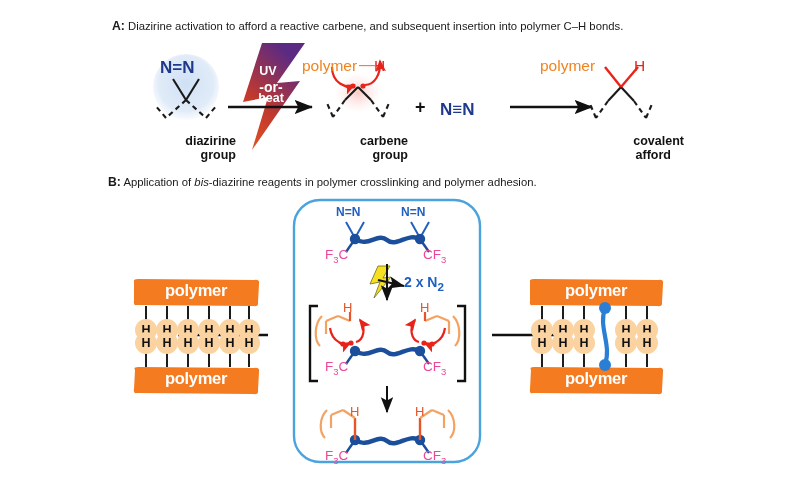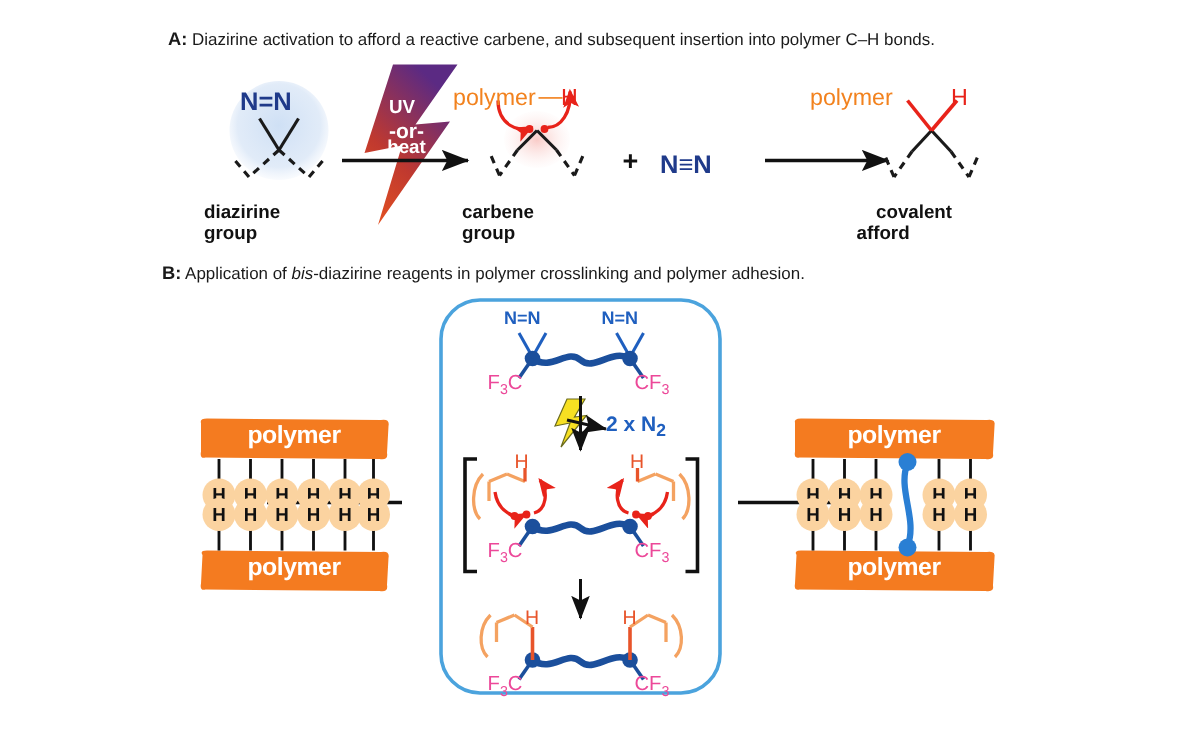--- a/index.html
+++ b/index.html
@@ -30,21 +30,21 @@
   #capA { left: 112px; top: 19px; }
   #capB { left: 108px; top: 175px; }
 
   
   .lbl {
     position: absolute;
     white-space: nowrap;
     font-family: "Liberation Sans", sans-serif;
   }
   .lbl-bold-dark {
-    font-weight: bold; color: #111; font-size: 12.5px; text-align: left;
+    font-weight: bold; color: #111; font-size: 12.5px; text-align: right;
   }
   .lbl-navy {
     color: #1f3a8a; font-weight: bold; font-size: 17px;
   }
   .lbl-orange {
     color: #f2821e; font-size: 15.5px;
   }
   .lbl-red {
     color: #e8231a; font-size: 15.5px;
   }

